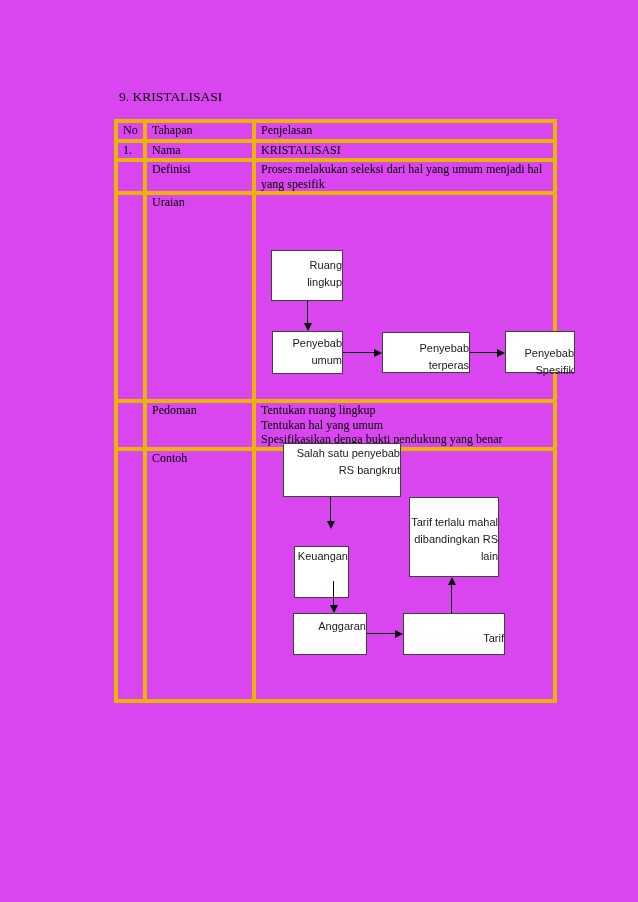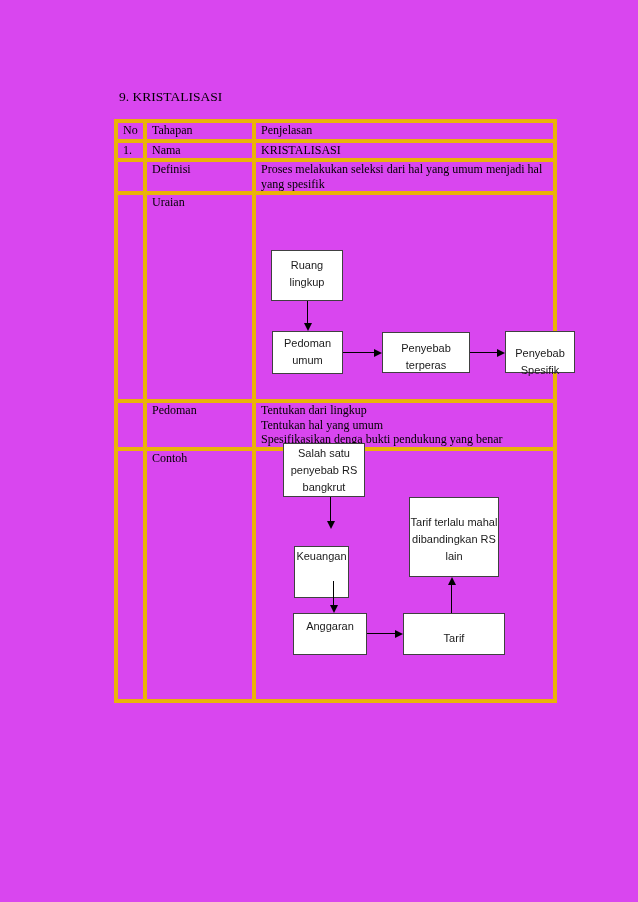--- a/index.html
+++ b/index.html
@@ -25,21 +25,21 @@
   .col-no  { width:29px; }
   .col-tah { width:109px; }
   .col-pen { width:301px; }
 
   
   .fc-box {
     position:absolute; box-sizing:border-box;
     background:#ffffff; border:1px solid #404040;
     font-family:"Liberation Sans", sans-serif;
     font-size:11px; line-height:17px; color:#1a1a1a;
-    text-align:center;
+    text-align:right;
   }
 
   
   .arr { position:absolute; }
   .arr.down, .arr.up { width:9px; }
   .arr.down::before {
     content:""; position:absolute; left:4px; top:0; bottom:6px;
     width:1px; background:#000;
   }
   .arr.down::after {
@@ -98,42 +98,42 @@
     </tr>
     <tr>
       <td style="height:204px"></td>
       <td>Uraian</td>
       <td></td>
     </tr>
     <tr>
       <td style="height:43px"></td>
       <td>Pedoman</td>
       <td>
-        <div>Tentukan dari lingkup</div>
+        <div>Tentukan ruang lingkup</div>
         <div>Tentukan hal yang umum</div>
         <div>Spesifikasikan denga bukti pendukung yang benar</div>
       </td>
     </tr>
     <tr>
       <td style="height:248px"></td>
       <td>Contoh</td>
       <td></td>
     </tr>
   </tbody>
     </table>
 
   <div class="fc-box" style="left:271px;top:250px;width:72px;height:51px;padding-top:6px">Ruang lingkup</div>
   <div class="arr down" style="left:303px;top:301px;height:30px"></div>
-  <div class="fc-box" style="left:272px;top:331px;width:71px;height:43px;padding-top:3px">Pedoman umum</div>
+  <div class="fc-box" style="left:272px;top:331px;width:71px;height:43px;padding-top:3px">Penyebab umum</div>
   <div class="arr right" style="left:343px;top:348px;width:39px"></div>
   <div class="fc-box" style="left:382px;top:332px;width:88px;height:41px;padding-top:7px">Penyebab terperas</div>
   <div class="arr right" style="left:470px;top:348px;width:35px"></div>
   <div class="fc-box" style="left:505px;top:331px;width:70px;height:42px;padding-top:13px">Penyebab Spesifik</div>
 
-  <div class="fc-box" style="left:283px;top:443px;width:82px;height:54px;padding-top:1px">Salah satu penyebab RS bangkrut</div>
+  <div class="fc-box" style="left:283px;top:443px;width:118px;height:54px;padding-top:1px">Salah satu penyebab RS bangkrut</div>
   <div class="arr down" style="left:326px;top:497px;height:32px"></div>
   <div class="fc-box" style="left:294px;top:546px;width:55px;height:52px;padding-top:1px">Keuangan</div>
   <div class="fc-box" style="left:409px;top:497px;width:90px;height:80px;padding-top:16px">Tarif terlalu mahal dibandingkan RS lain</div>
   <div class="arr down" style="left:329px;top:581px;height:32px"></div>
   <div class="fc-box" style="left:293px;top:613px;width:74px;height:42px;padding-top:4px">Anggaran</div>
   <div class="arr right" style="left:367px;top:629px;width:36px"></div>
   <div class="fc-box" style="left:403px;top:613px;width:102px;height:42px;padding-top:16px">Tarif</div>
   <div class="arr up" style="left:447px;top:577px;height:36px"></div>
 
 </div>

